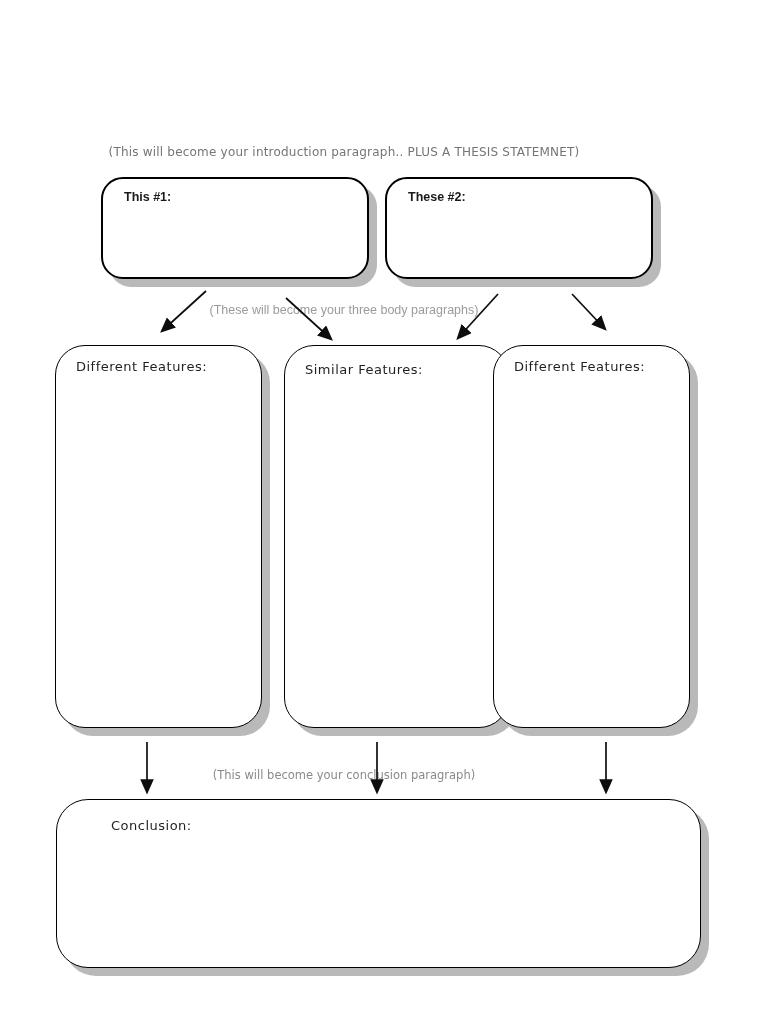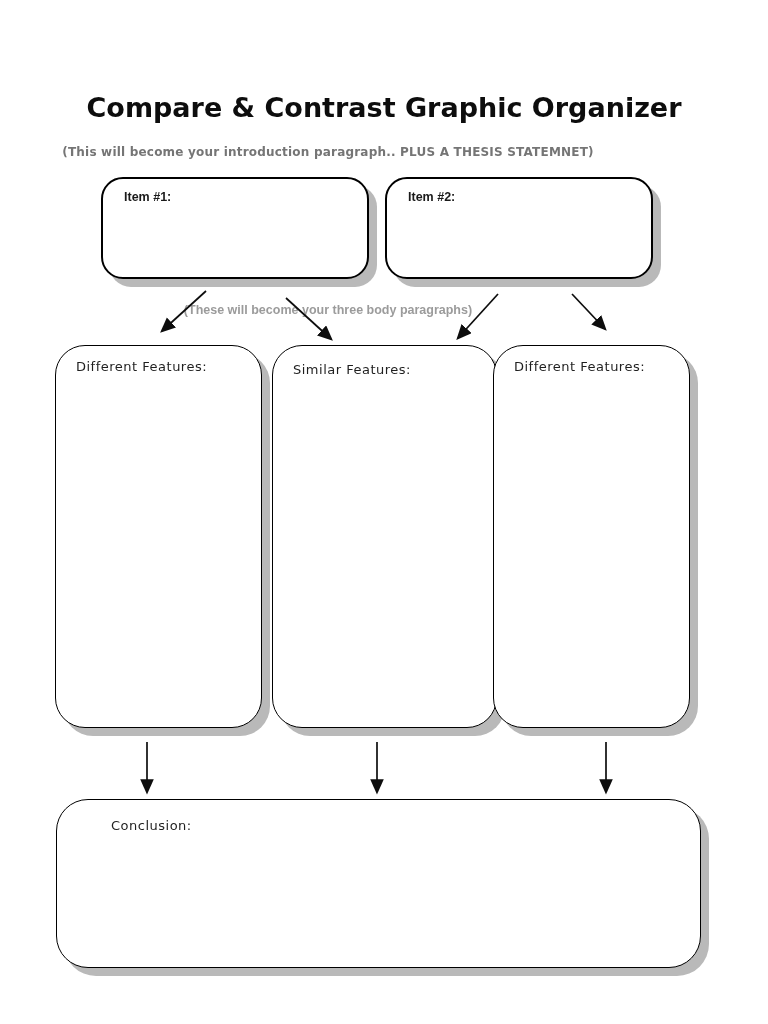--- a/index.html
+++ b/index.html
@@ -4,87 +4,87 @@
 <style>
   html,body { margin:0; padding:0; background:#ffffff; }
   .page {
     position:relative; width:768px; height:1024px; background:#ffffff;
     font-family:"DejaVu Sans", sans-serif; overflow:hidden;
   }
   .title {
     position:absolute; top:92px; left:0; width:768px; text-align:center;
     font-size:27px; font-weight:bold; color:#0d0d0d; letter-spacing:0px;
   }
-  .note { position:absolute; left:0; width:656px; text-align:center; font-weight:bold; }
+  .note { position:absolute; left:16px; width:656px; text-align:center; font-weight:normal; }
   .note-intro      { top:145px; font-size:12px;   color:#757575; letter-spacing:0.2px; }
   .note-body       { top:303px; font-size:12.5px; color:#9b9b9b; font-family:"Liberation Sans", sans-serif; }
   .note-conclusion { top:768px; font-size:11.5px; color:#8a8a8a; }
 
   .box {
     position:absolute; background:#ffffff; border:1.5px solid #000000;
     box-shadow:8px 8px 0 #b9b9b9; box-sizing:border-box;
   }
   .box-item { width:268px; height:102px; top:177px; border-width:2px; border-radius:22px; }
   .box-item1 { left:101px; }
   .box-item2 { left:385px; }
   .item-label {
     position:absolute; left:21px; top:11px;
     font-family:"Liberation Sans", sans-serif; font-weight:bold;
     font-size:12.5px; color:#1a1a1a;
   }
 
   .box-tall { top:345px; height:383px; border-width:1.4px; border-radius:30px; }
   .box-diff1   { left:55px;  width:207px; }
-  .box-similar { left:272px; width:225px; }
+  .box-similar { left:284px; width:225px; }
   .box-diff2   { left:493px; width:197px; }
   .tall-label {
     position:absolute; left:20px; top:13px;
     font-size:13px; color:#1f1f1f; letter-spacing:0.5px;
   }
   .similar-label { top:16px; }
 
   .box-conclusion { left:56px; top:799px; width:645px; height:169px; border-width:1.5px; border-radius:32px; }
   .conclusion-label {
     position:absolute; left:18px; top:18px;
     font-size:13px; color:#1f1f1f; letter-spacing:0.5px;margin-left:36px;
   }
 
   .arrows { position:absolute; left:0; top:0; width:768px; height:1024px; pointer-events:none; }
 </style>
 </head>
 <body>
 
 <div class="page">
 
-  <div class="title">Compare &amp; Contrast Graphic Organizer</div>
 
   <div class="note note-intro">(This will become your introduction paragraph.. PLUS A THESIS STATEMNET)</div>
 
   <div class="box box-item box-item1">
-    <span class="item-label">Item #1:</span>
+    <span class="item-label">This #1:</span>
   </div>
 
   <div class="box box-item box-item2">
-    <span class="item-label">Item #2:</span>
+    <span class="item-label">These #2:</span>
   </div>
 
   <div class="note note-body">(These will become your three body paragraphs)</div>
 
   <div class="box box-tall box-diff1">
     <span class="tall-label">Different Features:</span>
   </div>
 
   <div class="box box-tall box-similar">
     <span class="tall-label similar-label">Similar Features:</span>
   </div>
 
   <div class="box box-tall box-diff2">
     <span class="tall-label">Different Features:</span>
   </div>
 
+  <div class="note note-conclusion">(This will become your conclusion paragraph)</div>
 
   <div class="box box-conclusion">
     <span class="conclusion-label">Conclusion:</span>
   </div>
 
   <svg class="arrows" viewBox="0 0 768 1024" xmlns="http://www.w3.org/2000/svg">
     <defs>
       <marker id="ah" markerWidth="10" markerHeight="9" refX="7.5" refY="4" orient="auto">
         <path d="M0,0 L9,4 L0,8 Z" fill="#0d0d0d"></path>
       </marker>

